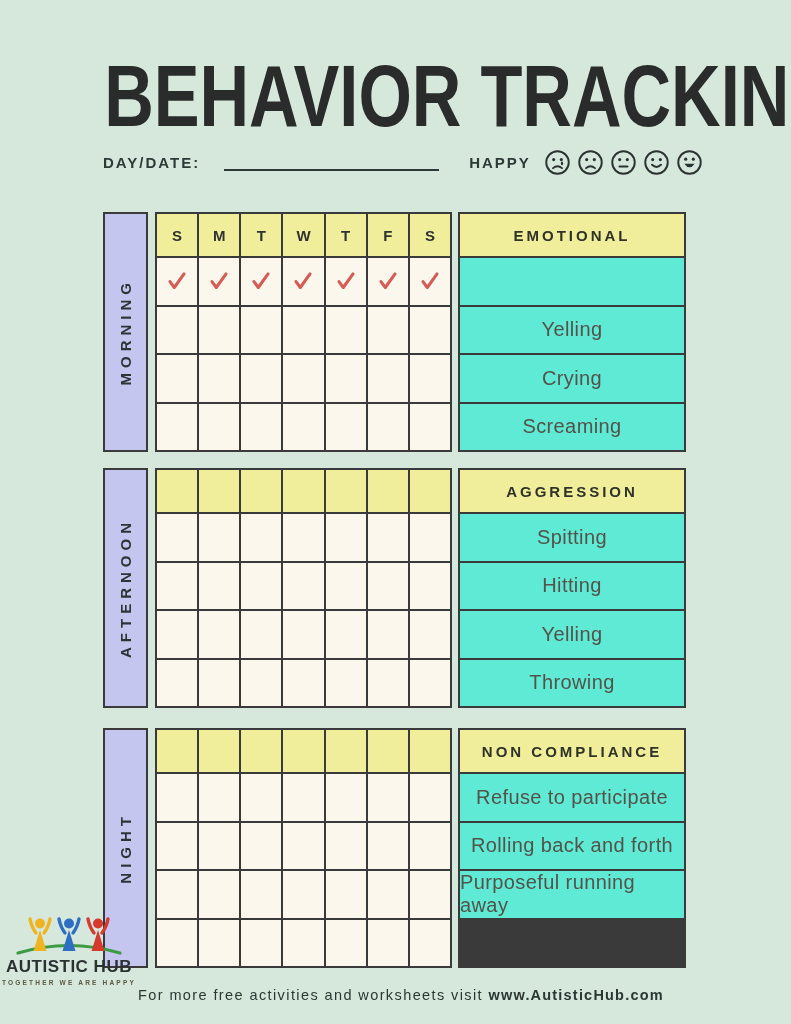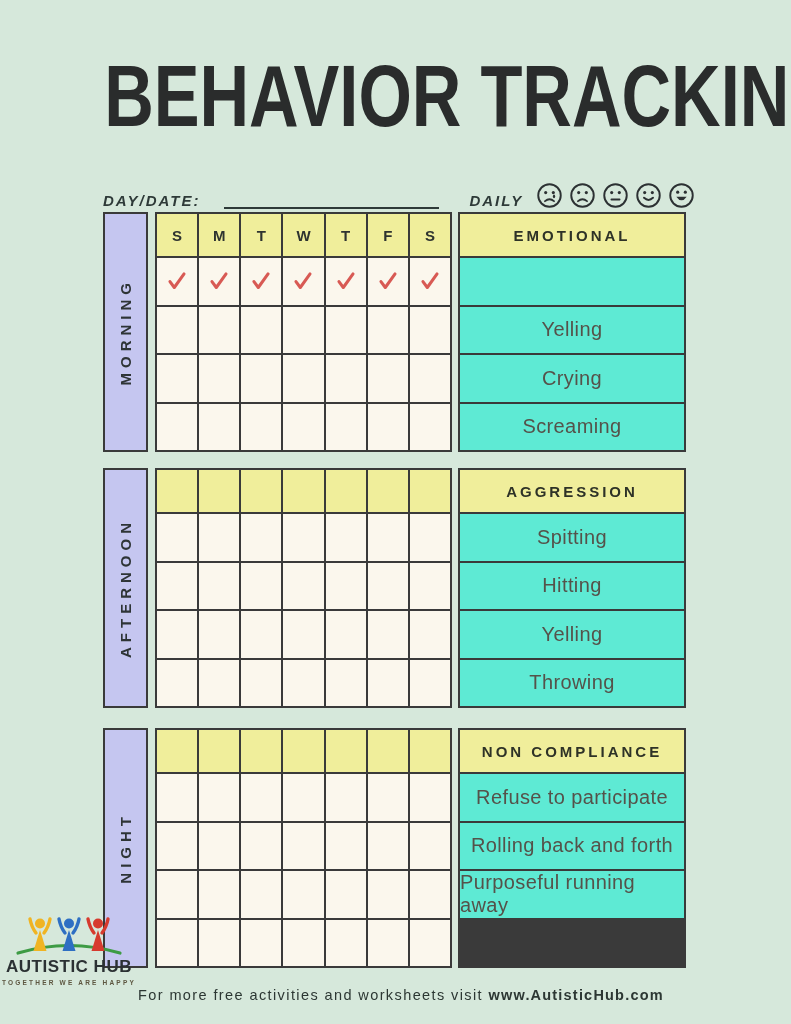--- a/index.html
+++ b/index.html
@@ -17,22 +17,22 @@
   .title {
     display:inline-block;
     font-size:88px; font-weight:bold; line-height:1.0;
     letter-spacing:0px; white-space:nowrap;
     transform:scaleX(0.78); transform-origin:center;
     color:#2a2c2c;
   }
 
   
   .dayline {
-    position:absolute; top:173px; left:103px; width:600px; height:36px;
-    display:flex; align-items:flex-end;font-style:italic;
+    position:absolute; top:144px; left:103px; width:600px; height:36px;
+    display:flex; align-items:center;
   }
   .daydate-label, .daily-label {
     font-size:15px; font-weight:bold; letter-spacing:2px; color:#2e3a38;
   }
   .date-line {
     width:215px; height:18px; margin-left:24px;
     border-bottom:2px solid #2e3a38;
   }
   .daily-label { margin-left:30px; }
   .mood-scale { display:flex; gap:6px; margin-left:13px; align-items:center; }
@@ -97,21 +97,21 @@
 </head>
 <body>
 
 <div class="title-wrap">
   <div class="title">BEHAVIOR TRACKING</div>
 </div>
 
 <div class="dayline">
   <span class="daydate-label">DAY/DATE:</span>
   <span class="date-line"></span>
-  <span class="daily-label">DAILY</span>
+  <span class="daily-label">HAPPY</span>
   <span class="mood-scale" id="mood-scale">
       <span>
         <svg width="27" height="27" viewBox="0 0 24 24">
           <circle cx="12" cy="12" r="10" fill="none" stroke="#2c3133" stroke-width="1.7"></circle>
           <circle cx="8.6" cy="9.4" r="1.4" fill="#2c3133"></circle>
           <circle cx="15.4" cy="9.4" r="1.4" fill="#2c3133"></circle>
           <path d="M8 17 Q12 13.8 16 17" fill="none" stroke="#2c3133" stroke-width="1.7" stroke-linecap="round"></path>
           <ellipse cx="16" cy="12.7" rx="1" ry="1.7" fill="#2c3133"></ellipse>
         </svg>
       </span>

